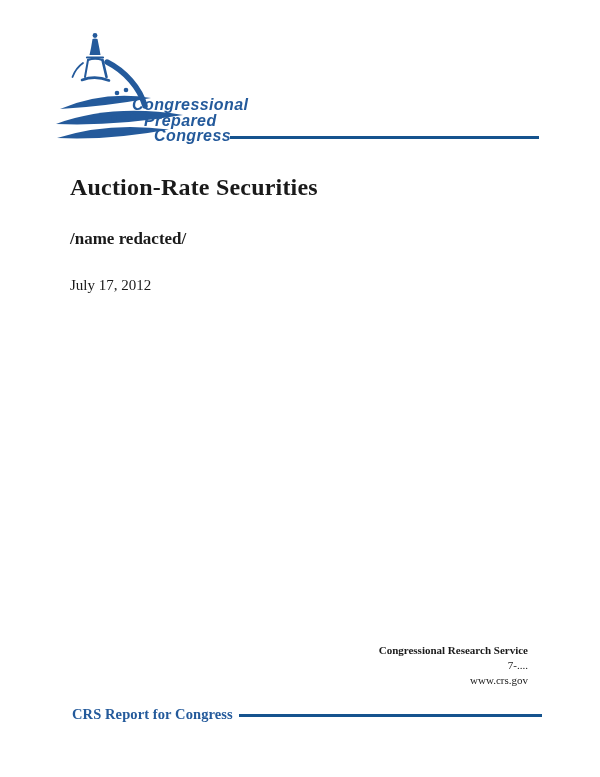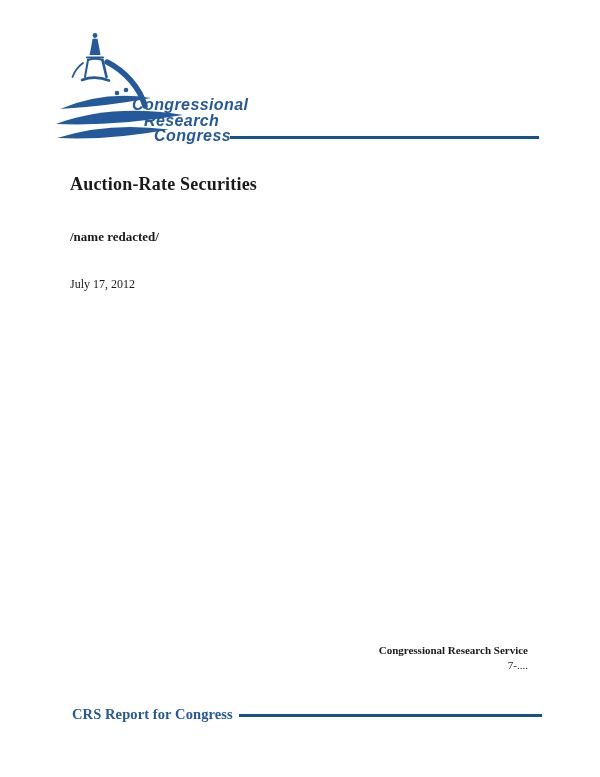--- a/index.html
+++ b/index.html
@@ -51,43 +51,43 @@
     width: 309px;
     height: 2.5px;
     background: var(--rule_blue);
   }
 
   
   .report-title {
     position: absolute;
     left: 70px;
     top: 174px;
-    font-size: 18px;
+    font-size: 24px;
     font-weight: bold;
     letter-spacing: 0.2px;
     color: var(--text_black);
   }
   .author-name {
     position: absolute;
     left: 70px;
     top: 229px;
-    font-size: 13px;
+    font-size: 17px;
     font-weight: bold;
   }
   .author-role {
     position: absolute;
     left: 70px;
     top: 245px;
     font-size: 13.5px;
   }
   .report-date {
     position: absolute;
     left: 70px;
     top: 277px;
-    font-size: 12px;
+    font-size: 15px;
   }
 
   
   .contact-block {
     position: absolute;
     right: 72px;
     top: 643px;
     text-align: right;
     font-size: 11px;
     line-height: 15px;
@@ -154,32 +154,33 @@
 
     <circle cx="61" cy="63" r="2.3" fill="#245a9b" stroke="none"></circle>
     <circle cx="70" cy="60" r="2.3" fill="#245a9b" stroke="none"></circle>
     <circle cx="58" cy="88" r="2.7" fill="#245a9b" stroke="none"></circle>
     <circle cx="67.5" cy="87.5" r="2.7" fill="#245a9b" stroke="none"></circle>
     <circle cx="77" cy="86.5" r="2.7" fill="#245a9b" stroke="none"></circle>
   </svg>
 
   <div class="wordmark">
     <div class="wm1">Congressional</div>
-    <div class="wm2">Research</div>
+    <div class="wm2">Prepared</div>
     <div class="wm3">Congress</div>
   </div>
   <div class="masthead-rule"></div>
 
   <h1 class="report-title">Auction-Rate Securities</h1>
   <p class="author-name">/name redacted/</p>
   <p class="report-date">July 17, 2012</p>
 
   <div class="contact-block">
     <div class="contact-org">Congressional Research Service</div>
     <div class="contact-phone">7-....</div>
+    <div class="contact-website">www.crs.gov</div>
   </div>
 
   <div class="footer-title-row">
     <span class="footer-title">CRS Report for Congress</span>
     <span class="footer-rule"></span>
   </div>
 
 </div>
 
 </body></html>

